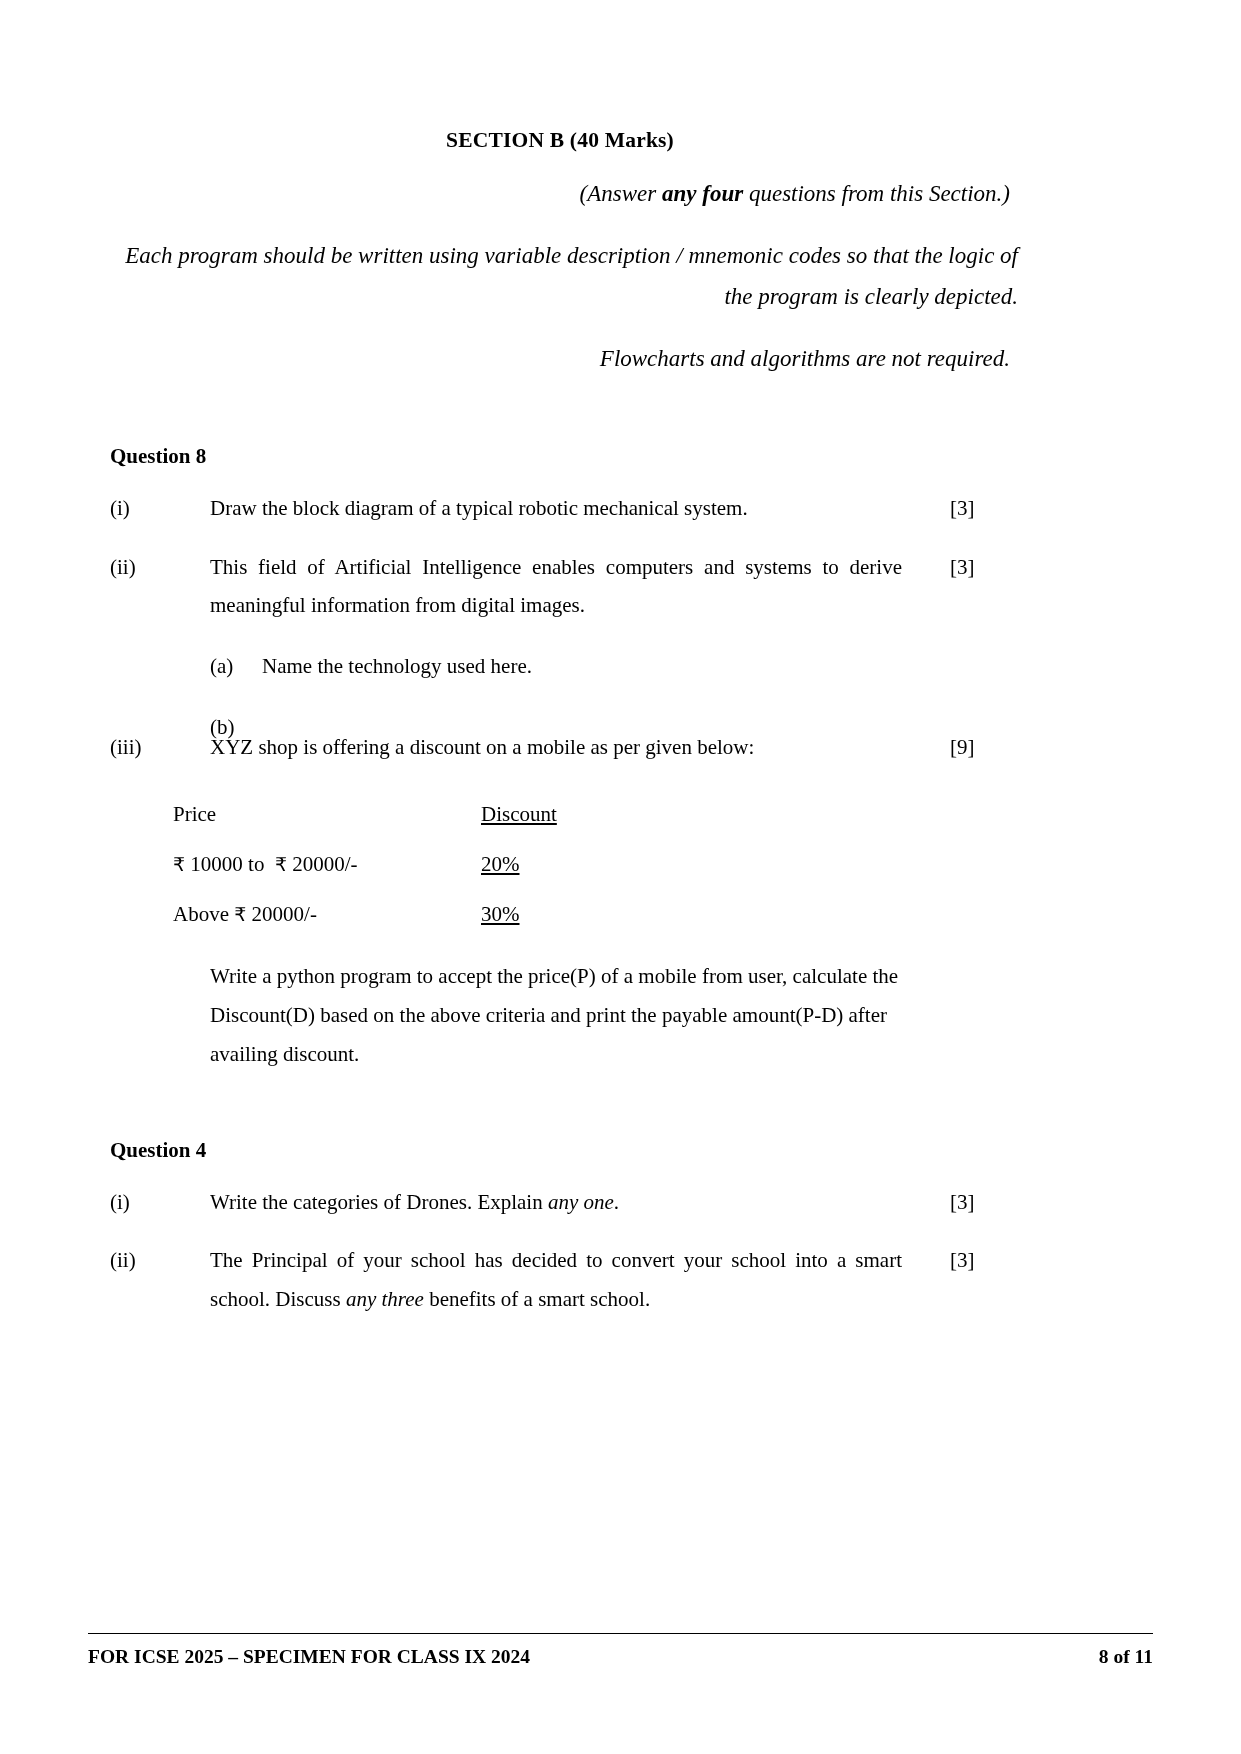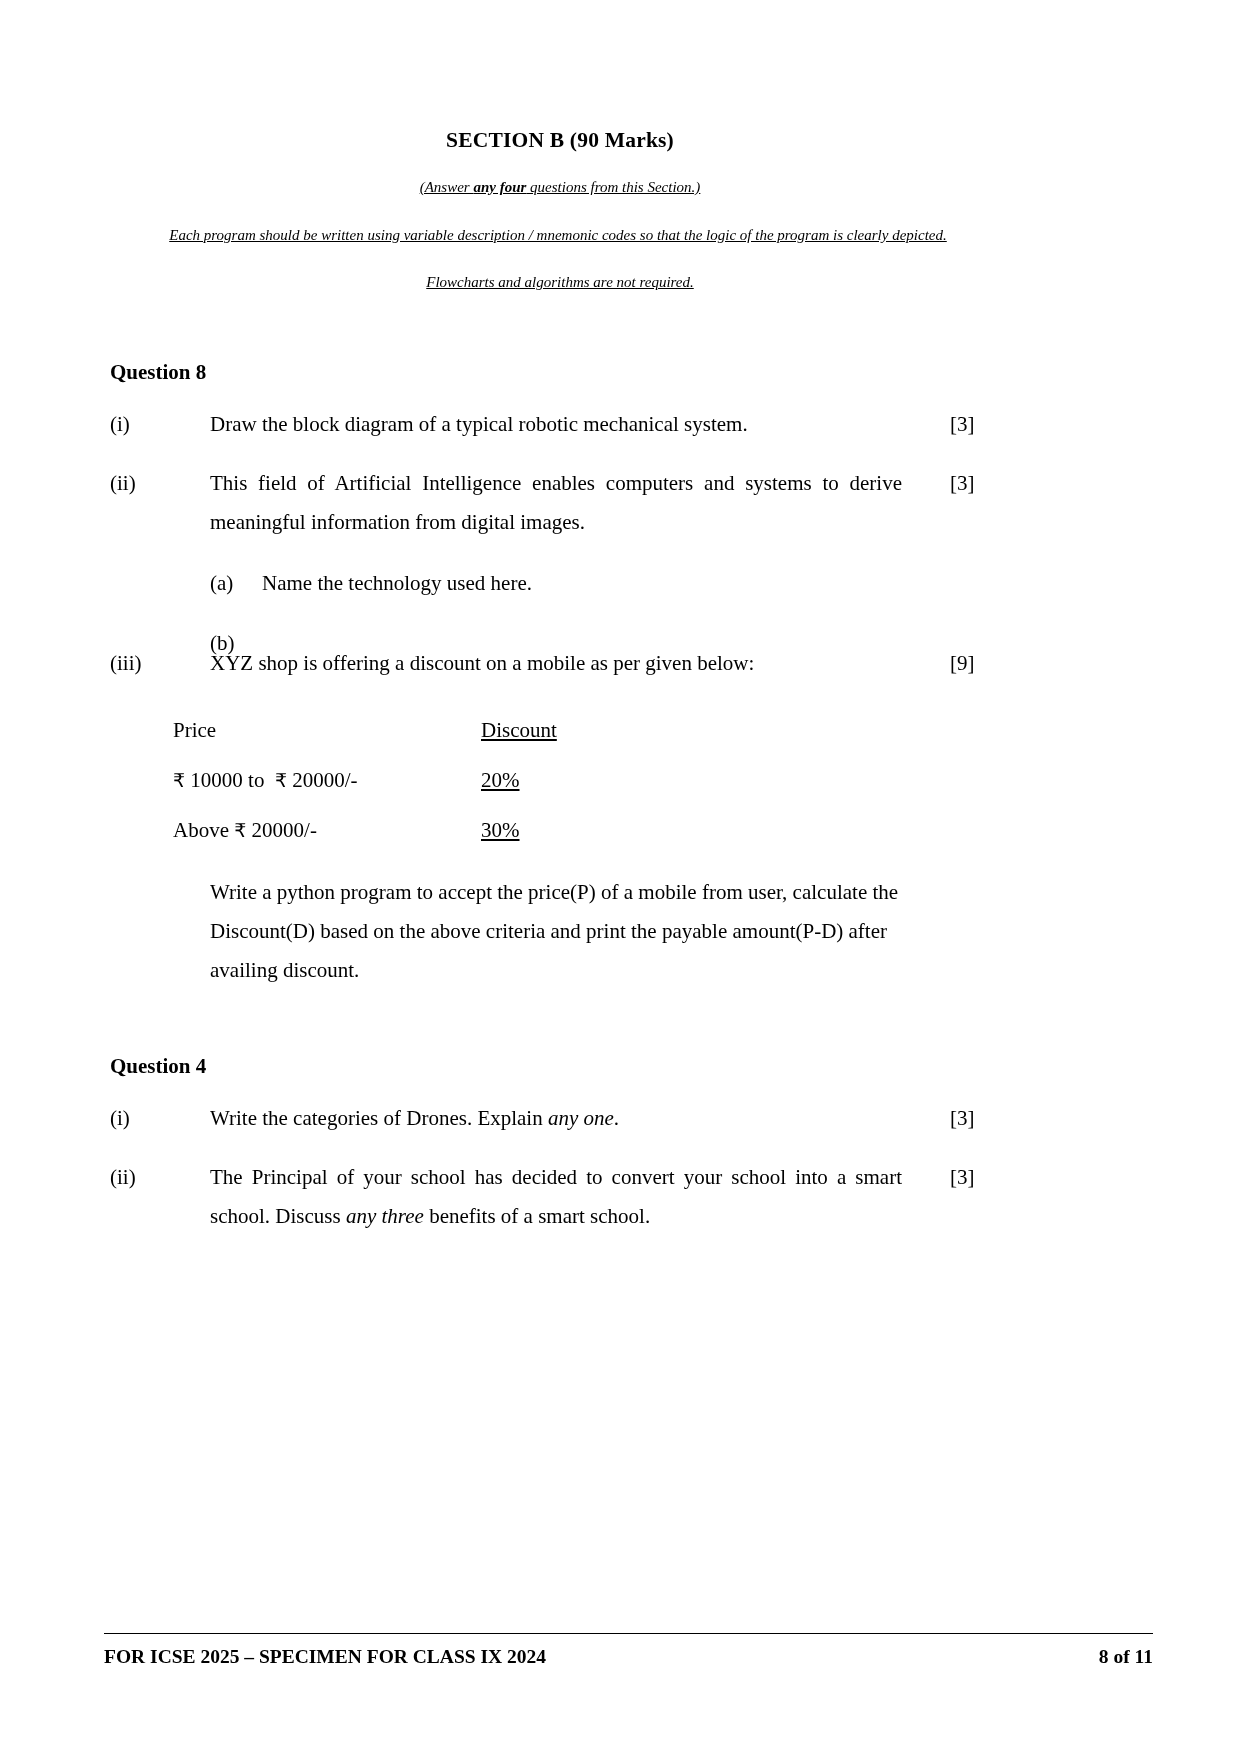--- a/index.html
+++ b/index.html
@@ -31,27 +31,26 @@
   
   .section-title {
     text-align: center;
     font-weight: bold;
     font-size: 21.5px;
     letter-spacing: 0.2px;
     margin: 0;
     padding-top: 128px;
   }
   .instr {
-    text-align: center;
+    text-align: right;
     font-style: italic;
-    font-size: 15px;
+    font-size: 23px;
     line-height: 1.78;
     margin: 0;
     padding-top: 21px;
-    text-decoration: underline;
   }
   .instr b {
     font-weight: bold;
     font-style: italic;
   }
   .instr.wide {
     width: 920px;
     margin-left: -12px;
   }
 
@@ -154,21 +153,21 @@
     margin-left: 100px;
     margin-right: 108px;
     padding-top: 18px;
     font-size: 21px;
     line-height: 1.85;
   }
 
   
   .footer {
     position: absolute;
-    left: 104px;
+    left: 88px;
     right: 88px;
     bottom: 86px;
   }
   .footer-rule {
     border: 0;
     border-top: 1.4px solid #000000;
     margin: 0 0 12px 0;
     padding: 0;
   }
   .footer-row {
@@ -180,21 +179,21 @@
   }
   .footer-left { text-align: left; }
   .footer-right { text-align: right; }
 </style>
 </head>
 <body>
 
 <div class="page">
   <div class="content">
 
-    <div class="section-title">SECTION B (90 Marks)</div>
+    <div class="section-title">SECTION B (40 Marks)</div>
 
     <div class="instr">
       <span>(Answer </span><b>any four</b><span> questions from this Section.)</span>
     </div>
 
 
     <div class="instr wide">Each program should be written using variable description / mnemonic codes so that the logic of the program is clearly depicted.</div>
 
     <div class="instr">Flowcharts and algorithms are not required.</div>
 

